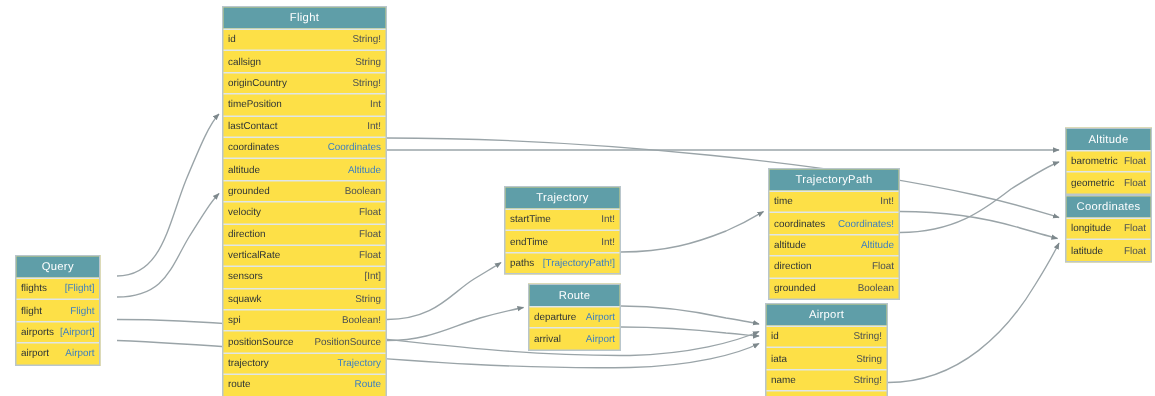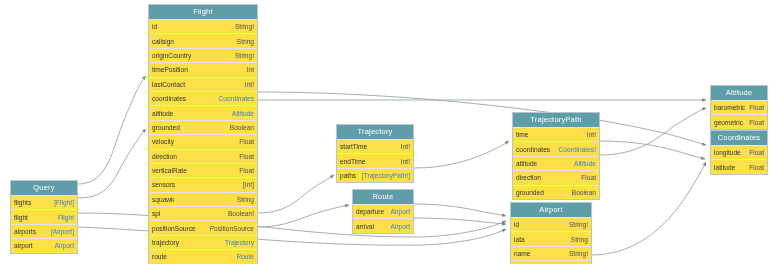--- a/index.html
+++ b/index.html
@@ -106,21 +106,21 @@
 
       <path d="M 414 204 C 444 204 466 208 484 212 C 496 214 502 215 506 216"></path>
 
       <path d="M 414 218 C 444 218 466 220 484 222 C 496 223 502 224 506 224"></path>
 
       <path d="M 592 255 C 640 255 672 220 690 190 C 700 174 704 166 706 162"></path>
     </g>
   </svg>
 
   <div id="nodes">
-      <div class="node" style="left: 10px; top: 180px; width: 68px;">
+      <div class="node" style="left: 10px; top: 170px; width: 57px;">
         <div class="node-header">Query</div>
         <div class="field">
           <span class="fname">flights</span>
           <span class="ftype link">[Flight]</span>
         </div>
         <div class="field">
           <span class="fname">flight</span>
           <span class="ftype link">Flight</span>
         </div>
         <div class="field">

